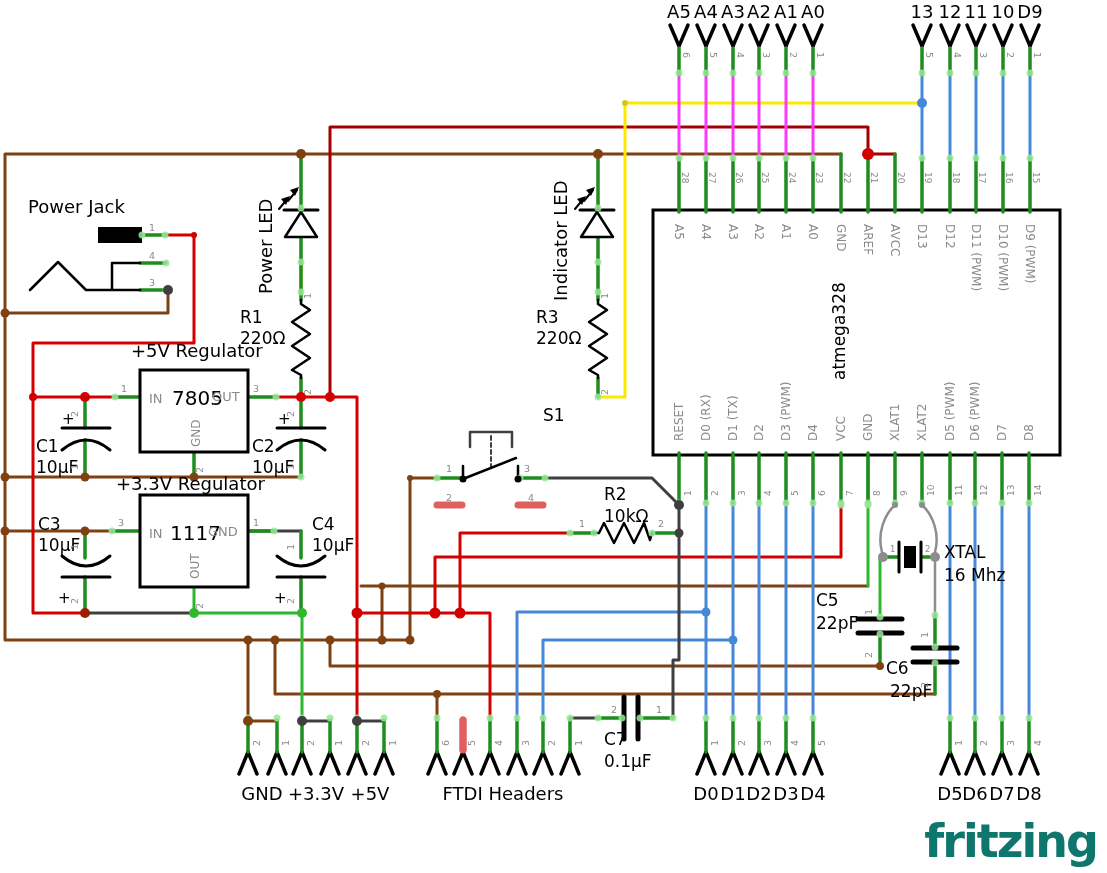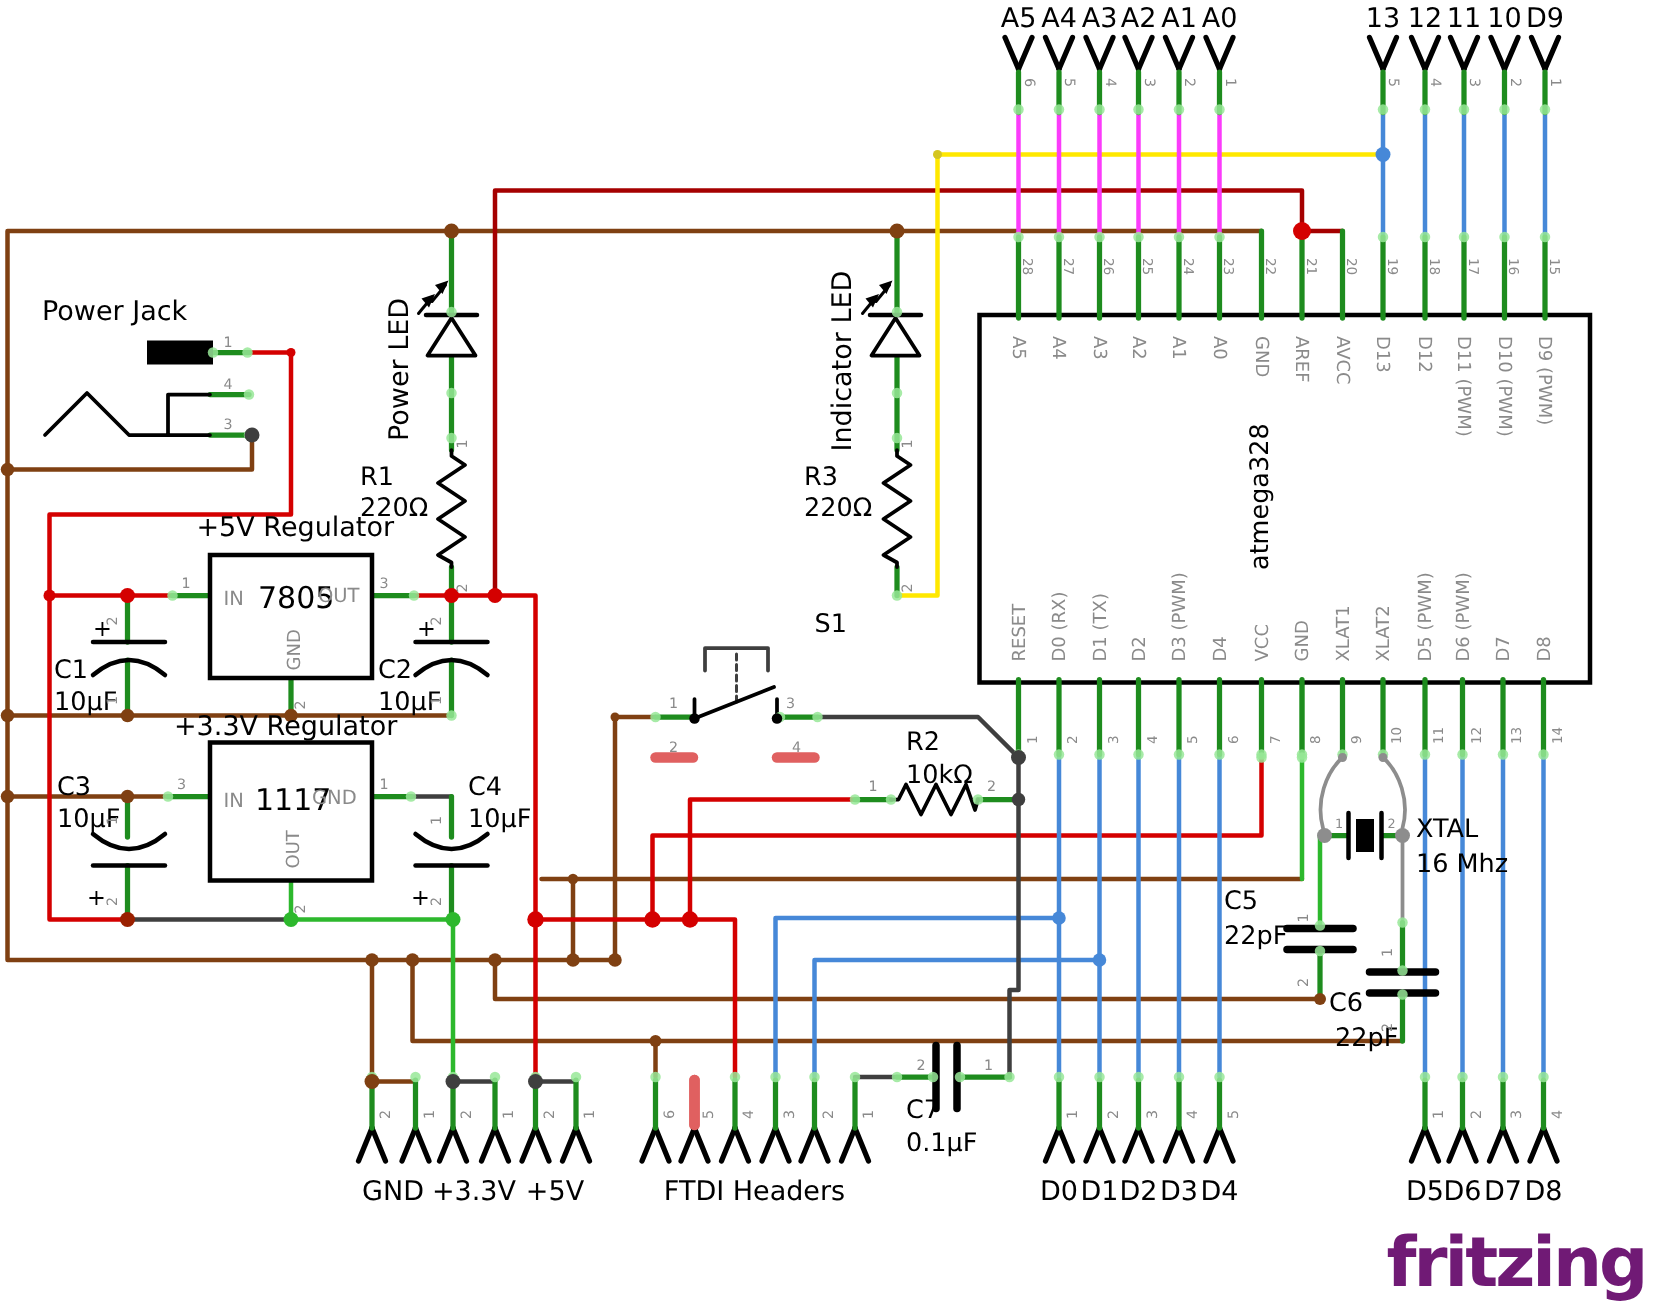--- a/index.html
+++ b/index.html
@@ -606,14 +606,14 @@
       <text font-size="9.5" fill="#8a8a8a" text-anchor="start" font-family="&quot;DejaVu Sans&quot;,&quot;Liberation Sans&quot;,sans-serif" transform="translate(294 604) rotate(-90)">2</text>
       <text font-size="9.5" fill="#8a8a8a" text-anchor="start" font-family="&quot;DejaVu Sans&quot;,&quot;Liberation Sans&quot;,sans-serif" transform="translate(872 615) rotate(-90)">1</text>
       <text font-size="9.5" fill="#8a8a8a" text-anchor="start" font-family="&quot;DejaVu Sans&quot;,&quot;Liberation Sans&quot;,sans-serif" transform="translate(872 658) rotate(-90)">2</text>
       <text font-size="9.5" fill="#8a8a8a" text-anchor="start" font-family="&quot;DejaVu Sans&quot;,&quot;Liberation Sans&quot;,sans-serif" transform="translate(928 638) rotate(-90)">1</text>
       <text font-size="9.5" fill="#8a8a8a" text-anchor="start" font-family="&quot;DejaVu Sans&quot;,&quot;Liberation Sans&quot;,sans-serif" transform="translate(928 688) rotate(-90)">2</text>
       <text font-size="9.5" fill="#8a8a8a" text-anchor="start" font-family="&quot;DejaVu Sans&quot;,&quot;Liberation Sans&quot;,sans-serif" transform="translate(311 299) rotate(-90)">1</text>
       <text font-size="9.5" fill="#8a8a8a" text-anchor="start" font-family="&quot;DejaVu Sans&quot;,&quot;Liberation Sans&quot;,sans-serif" transform="translate(311 395) rotate(-90)">2</text>
       <text font-size="9.5" fill="#8a8a8a" text-anchor="start" font-family="&quot;DejaVu Sans&quot;,&quot;Liberation Sans&quot;,sans-serif" transform="translate(608 299) rotate(-90)">1</text>
       <text font-size="9.5" fill="#8a8a8a" text-anchor="start" font-family="&quot;DejaVu Sans&quot;,&quot;Liberation Sans&quot;,sans-serif" transform="translate(608 395) rotate(-90)">2</text>
     </svg>
-  <div class="logo" style="color: #701a75;">fritzing</div>
+  <div class="logo" style="color: #0f766e;">fritzing</div>
 </div>
 
 </body></html>

